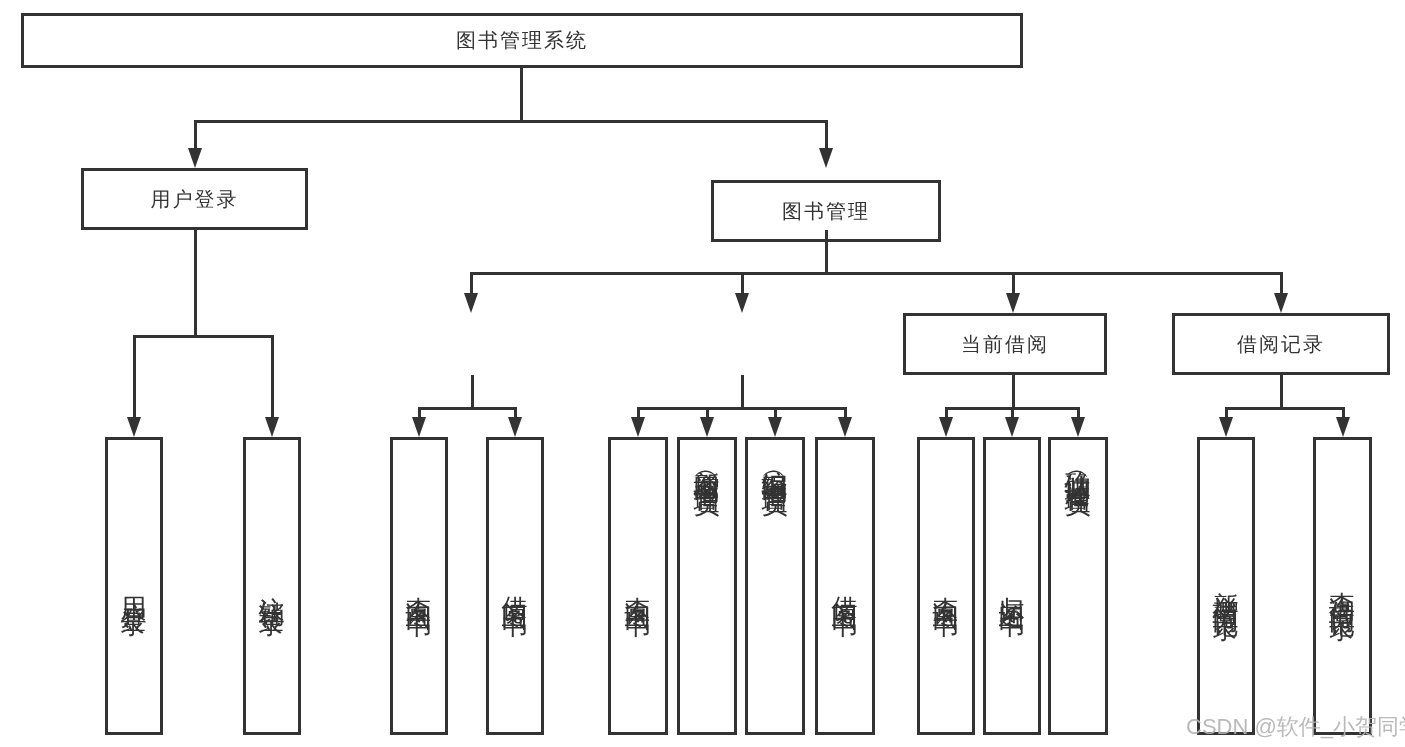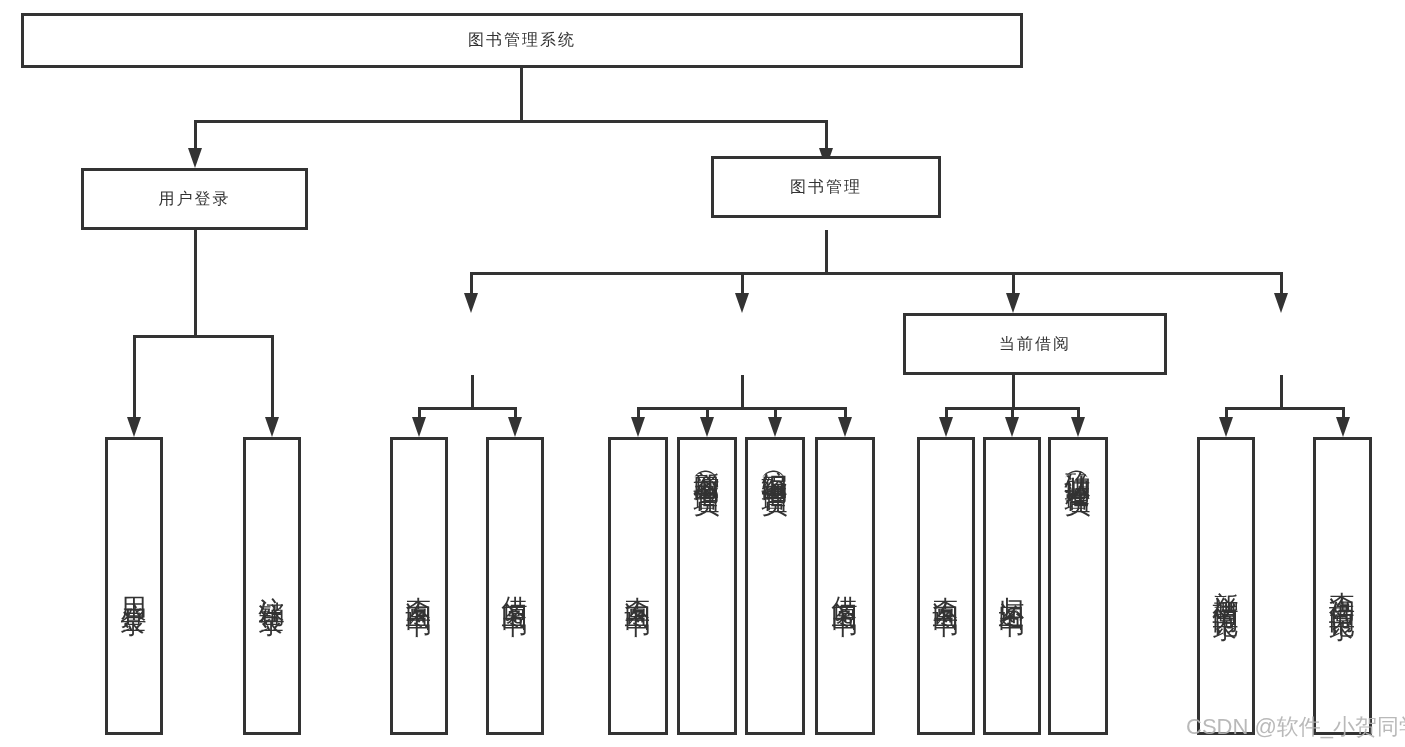--- a/index.html
+++ b/index.html
@@ -20,21 +20,21 @@
     position:absolute;
     box-sizing:border-box;
     border:3px solid var(--line);
     background:#ffffff;
     display:flex;
     align-items:center;
     justify-content:center;
     color:var(--text);
   }
   .node.hlabel span{
-    font-size:16px;
+    font-size:20px;
     letter-spacing:2px;
     white-space:nowrap;
   }
   
   .leaf{
     position:absolute;
     box-sizing:border-box;
     border:3px solid var(--line);
     background:#ffffff;
     display:flex;
@@ -86,21 +86,21 @@
   <div class="line v" style="left:520px;top:68px;height:52px"></div>
   <div class="line h" style="left:194px;top:120px;width:634px"></div>
   <div class="line v" style="left:194px;top:120px;height:30px"></div>
   <div class="arrow" style="left:188px;top:148px"></div>
   <div class="line v" style="left:825px;top:120px;height:30px"></div>
   <div class="arrow" style="left:819px;top:148px"></div>
 
   <div class="node hlabel" style="left:81px;top:168px;width:227px;height:62px">
     <span>用户登录</span>
   </div>
-  <div class="node hlabel" style="left:711px;top:156px;width:230px;height:62px">
+  <div class="node hlabel" style="left:711px;top:180px;width:230px;height:62px">
     <span>图书管理</span>
   </div>
 
   <div class="line v" style="left:194px;top:230px;height:105px"></div>
   <div class="line h" style="left:133px;top:335px;width:141px"></div>
   <div class="line v" style="left:133px;top:335px;height:84px"></div>
   <div class="arrow" style="left:127px;top:417px"></div>
   <div class="line v" style="left:271px;top:335px;height:84px"></div>
   <div class="arrow" style="left:265px;top:417px"></div>
 
@@ -108,22 +108,25 @@
   <div class="line h" style="left:470px;top:272px;width:813px"></div>
   <div class="line v" style="left:470px;top:272px;height:23px"></div>
   <div class="arrow" style="left:464px;top:293px"></div>
   <div class="line v" style="left:741px;top:272px;height:23px"></div>
   <div class="arrow" style="left:735px;top:293px"></div>
   <div class="line v" style="left:1012px;top:272px;height:23px"></div>
   <div class="arrow" style="left:1006px;top:293px"></div>
   <div class="line v" style="left:1280px;top:272px;height:23px"></div>
   <div class="arrow" style="left:1274px;top:293px"></div>
 
-  <div class="node hlabel" style="left:903px;top:313px;width:264px;height:62px">
+  <div class="node hlabel" style="left:903px;top:313px;width:204px;height:62px">
     <span>当前借阅</span>
+  </div>
+  <div class="node hlabel" style="left:1172px;top:313px;width:218px;height:62px">
+    <span>借阅记录</span>
   </div>
 
   <div class="line v" style="left:471px;top:375px;height:32px"></div>
   <div class="line h" style="left:418px;top:407px;width:99px"></div>
   <div class="line v" style="left:418px;top:407px;height:12px"></div>
   <div class="arrow" style="left:412px;top:417px"></div>
   <div class="line v" style="left:514px;top:407px;height:12px"></div>
   <div class="arrow" style="left:508px;top:417px"></div>
 
   <div class="line v" style="left:741px;top:375px;height:32px"></div>

